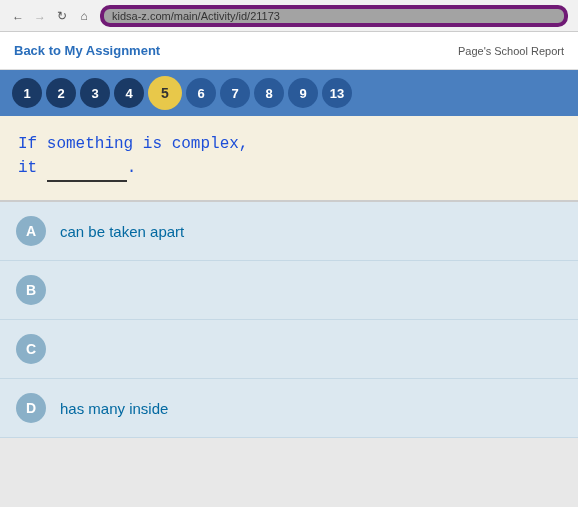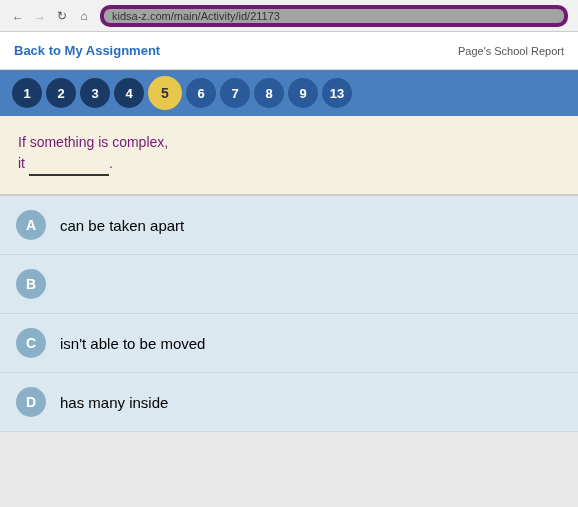--- a/index.html
+++ b/index.html
@@ -108,23 +108,24 @@
     }
 
     
     .question-area {
       background: #f5f0e0;
       padding: 16px 18px 18px 18px;
       border-bottom: 2px solid #ccc;
       min-height: 80px;
     }
     .question-text {
-      font-size: 14px;
-      color: #701a75;
+      font-size: 16px;
+      color: #1d4ed8;
       line-height: 1.5;
+      font-family: Liberation Mono, monospace;
     }
     .question-blank {
       display: inline-block;
       border-bottom: 2px solid #333;
       width: 80px;
     }
 
     
     .answers-area {
       background: #dce8f0;
@@ -148,21 +149,21 @@
       display: flex;
       align-items: center;
       justify-content: center;
       font-size: 14px;
       font-weight: bold;
       flex-shrink: 0;
       margin-right: 14px;
     }
     .answer-text {
       font-size: 15px;
-      color: #000000;
+      color: #0369a1;
     }
   </style>
 </head>
 <body>
 
 <div class="browser-bar">
   <div class="browser-controls">
     <div class="nav-btn">←</div>
     <div class="nav-btn" style="color:#aaa;">→</div>
     <div class="nav-btn">↻</div>
@@ -202,19 +203,18 @@
 <div class="answers-area" id="answers-area">
 <div class="answer-row">
       <div class="answer-letter">A</div>
       <div class="answer-text">can be taken apart</div>
     </div>
     <div class="answer-row">
       <div class="answer-letter">B</div>
     </div>
     <div class="answer-row">
       <div class="answer-letter">C</div>
-      <div class="answer-text">isn't able to be moved</div>
     </div>
     <div class="answer-row">
       <div class="answer-letter">D</div>
       <div class="answer-text">has many inside</div>
     </div>
   </div>
 
 </body></html>

